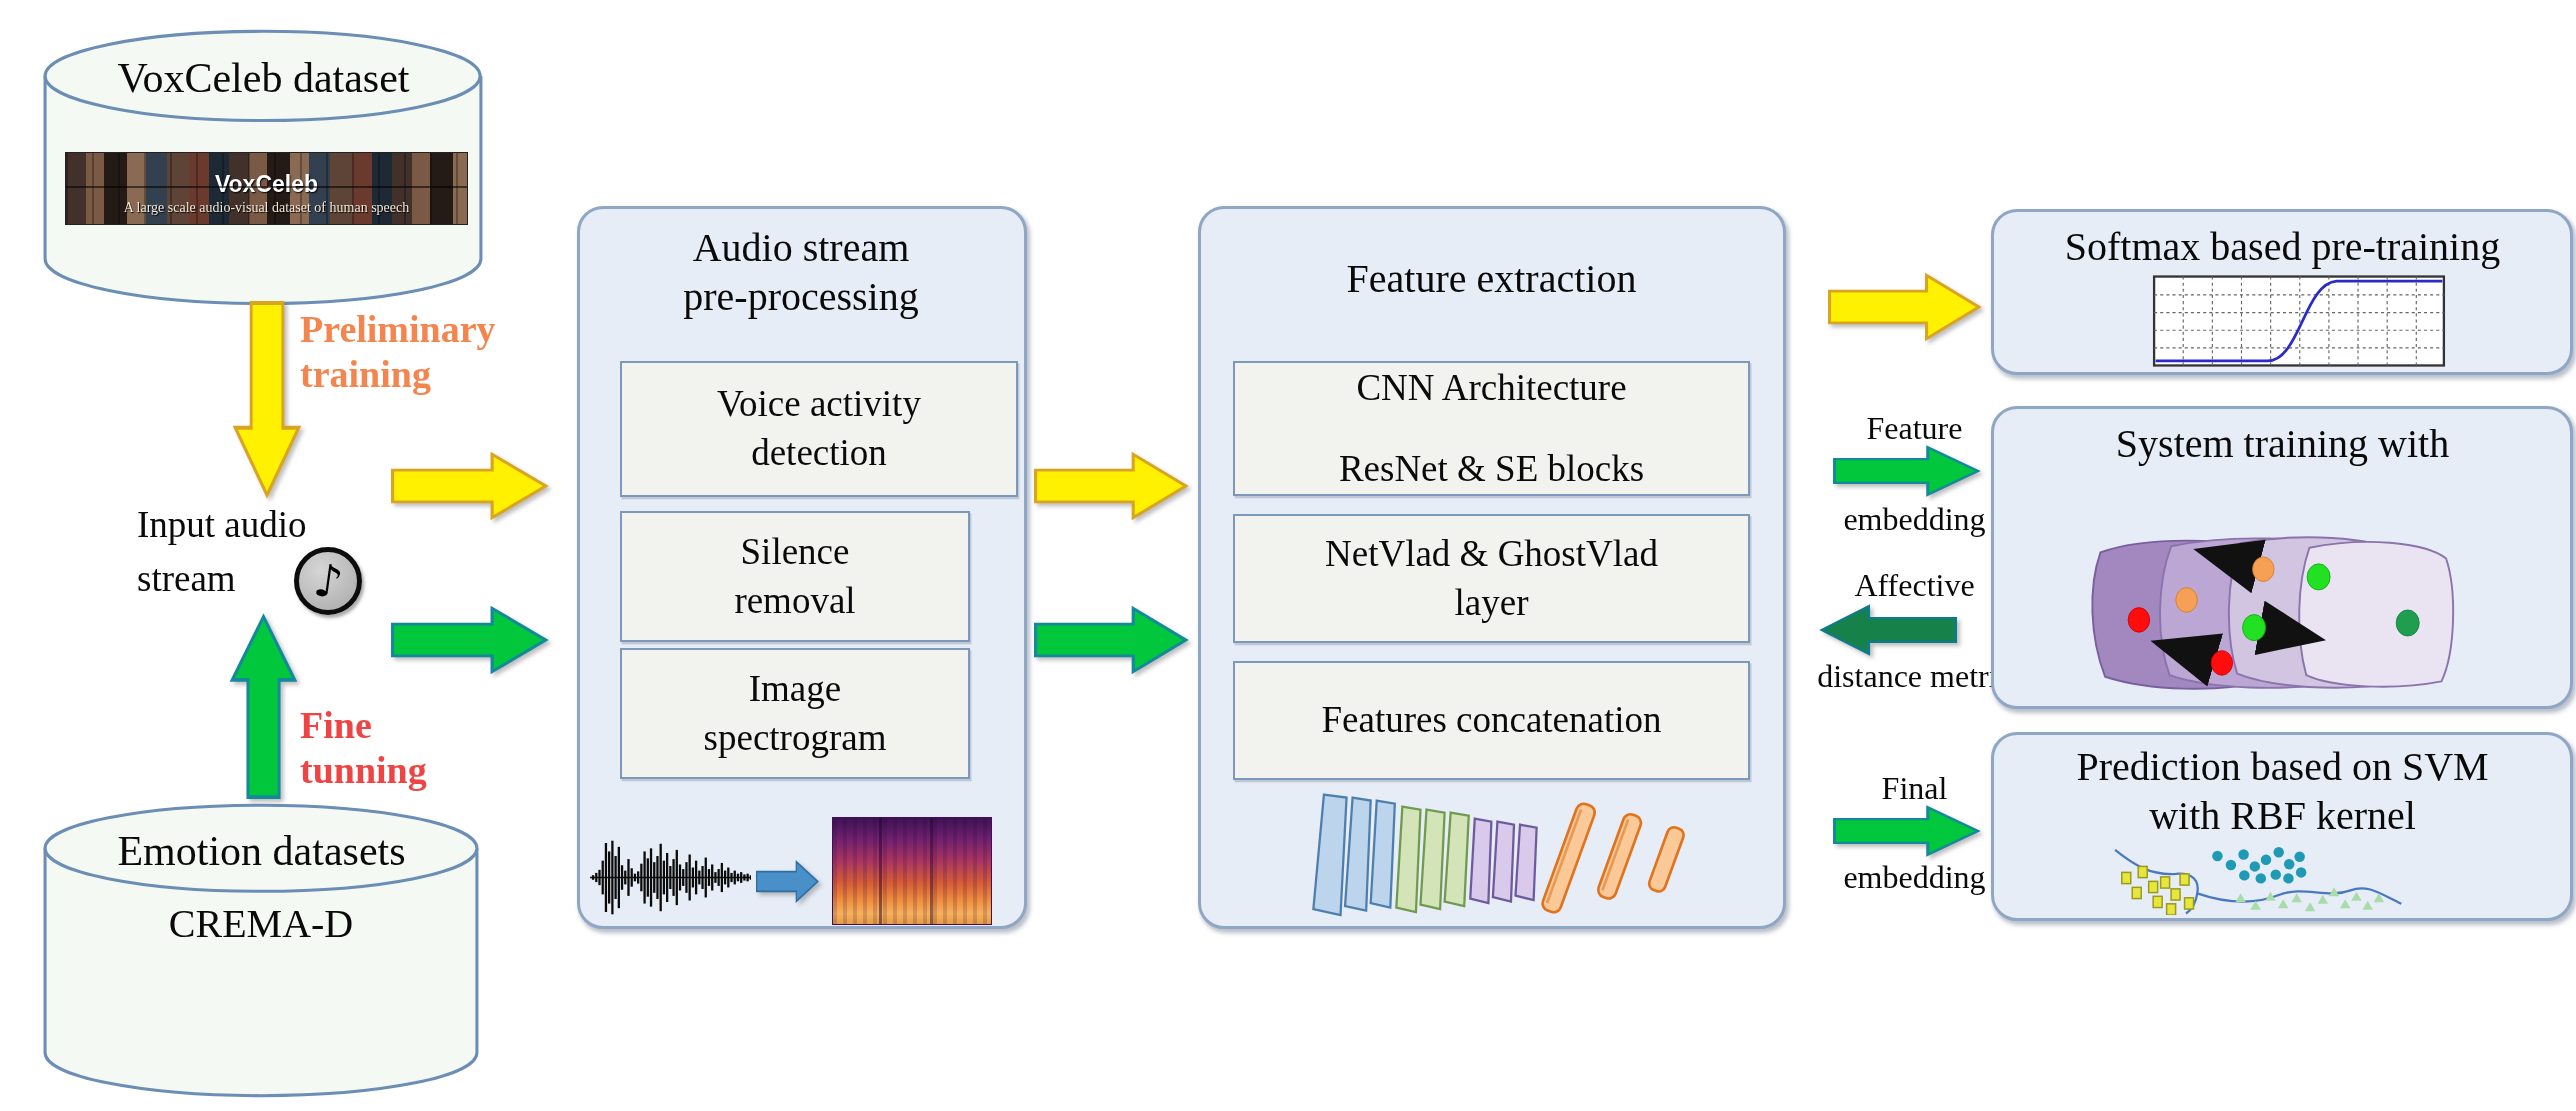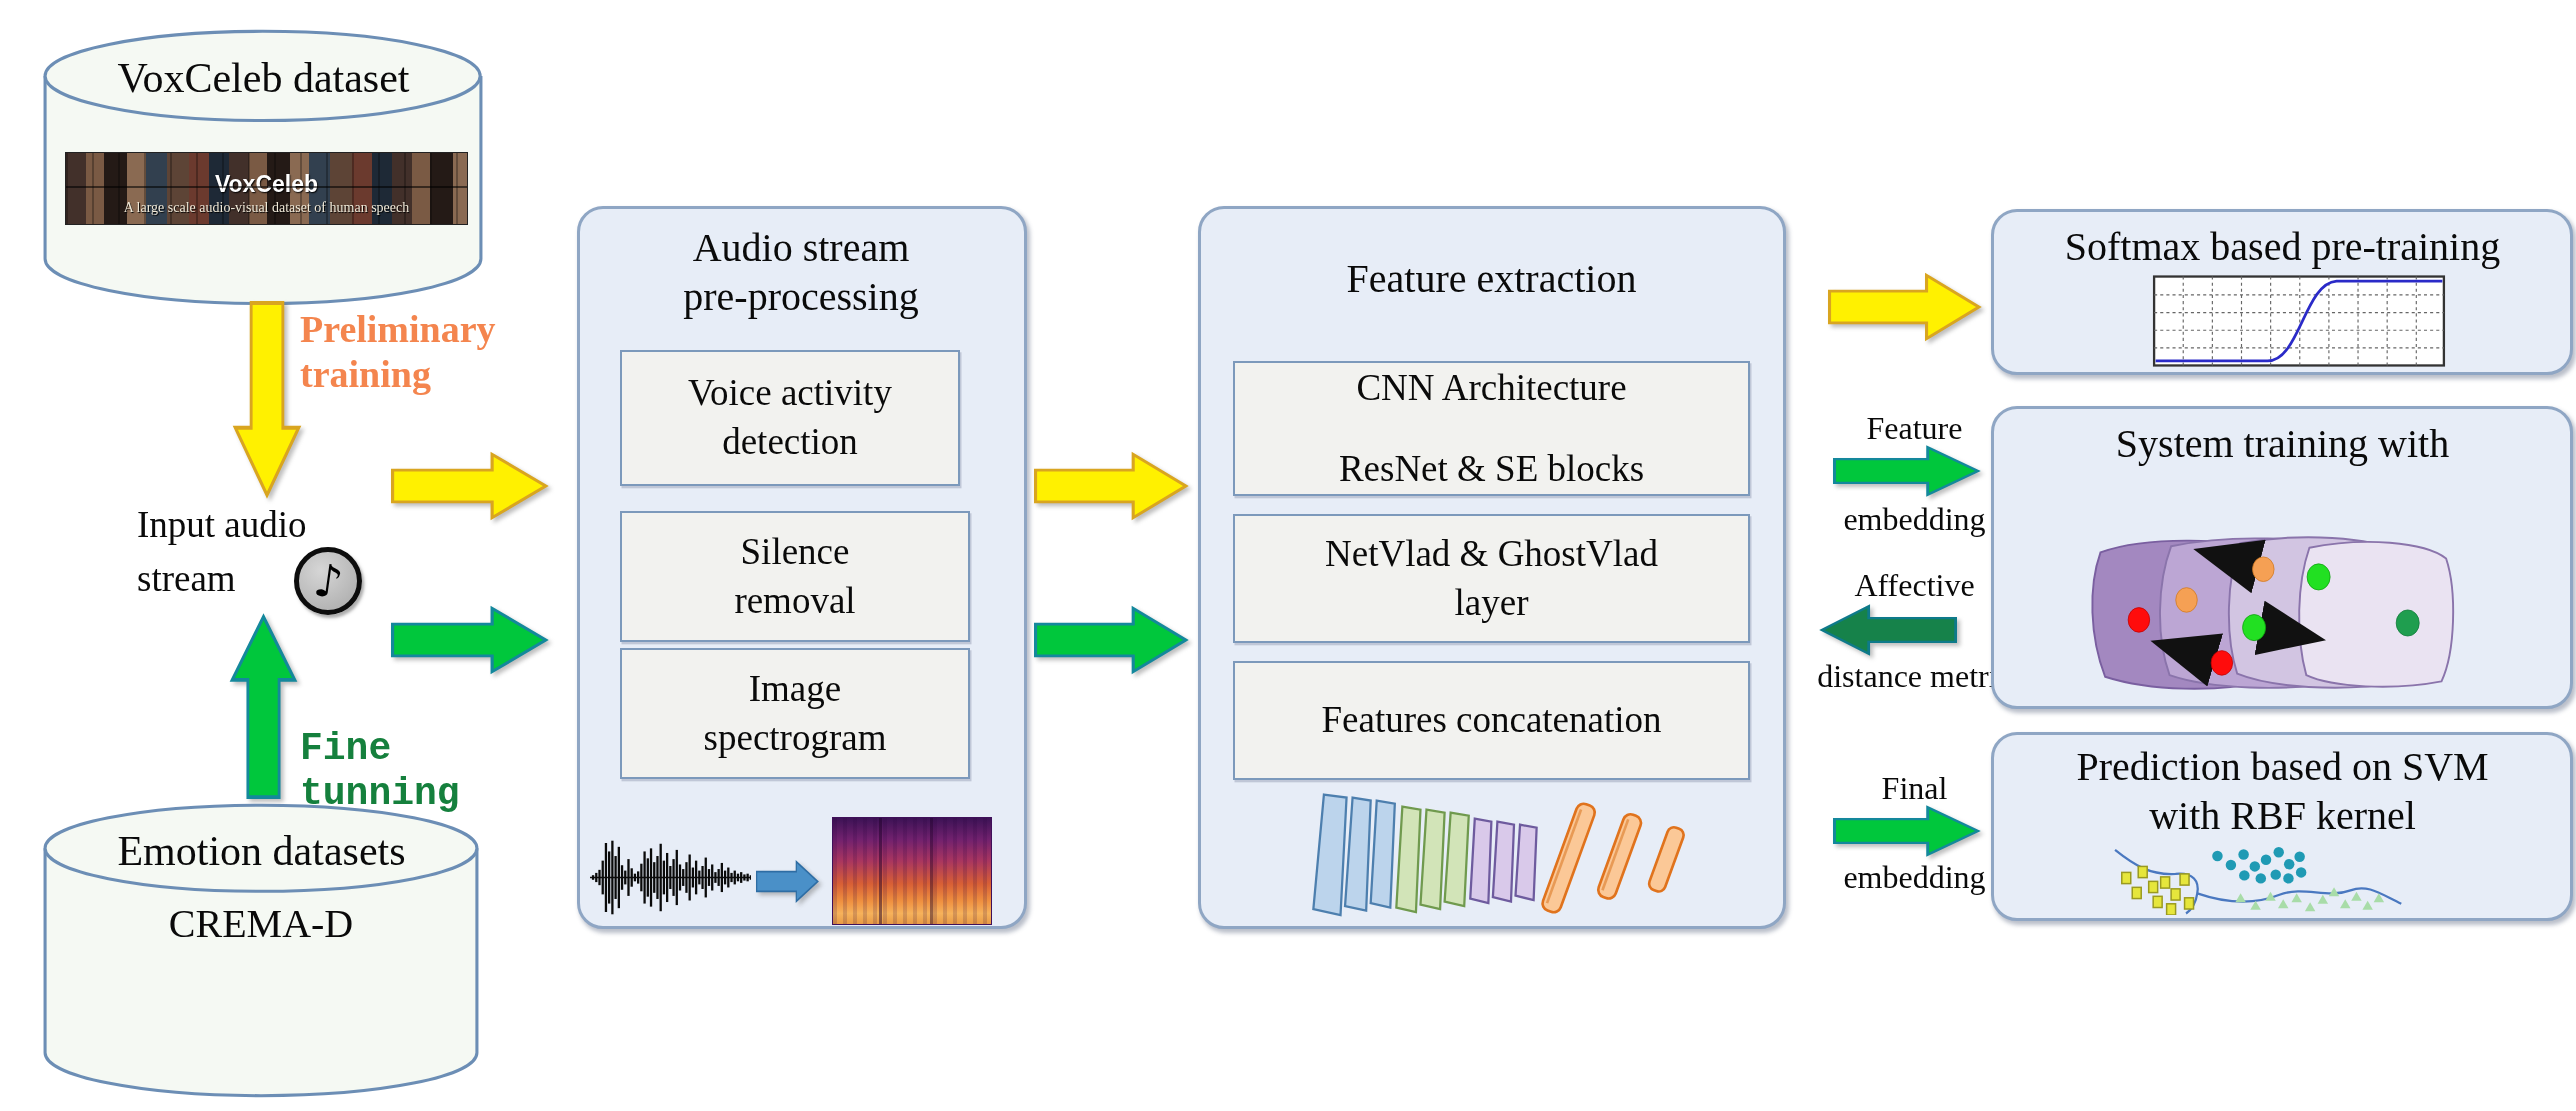--- a/index.html
+++ b/index.html
@@ -65,21 +65,21 @@
     <div>Input audio</div>
     <div>stream</div>
   </div>
   <div class="abs note-circle" style="left:294px;top:547px;width:58px;height:58px;">
       <span>♪</span>
     </div>
 
   <div class="abs arrow" style="left:228px;top:613px;width:71px;height:186px;"><svg width="100%" height="100%" viewBox="0 0 100 200" preserveAspectRatio="none">
         <polygon points="28,198 28,72 6,72 50,4 94,72 72,72 72,198" fill="#00C73C" stroke="#14889C" stroke-width="4"></polygon>
       </svg></div>
-  <div class="abs flow-label" style="left:300px;top:727px;width:231px;color:#15803d;font-family:Liberation Mono, monospace;">
+  <div class="abs flow-label" style="left:300px;top:703px;width:231px;color:#ef4444;">
     <div>Fine</div>
     <div>tunning</div>
   </div>
 
   <svg class="abs" style="left:42px;top:799px" width="438" height="306" viewBox="0 0 570 398">
     <path d="M4,64 L4,330 A281,56 0 0 0 566,330 L566,64" fill="#F5F9F3" stroke="#6C8EB5" stroke-width="4"></path>
     <ellipse cx="285" cy="64" rx="281" ry="56" fill="#F5F9F3" stroke="#6C8EB5" stroke-width="4"></ellipse>
   </svg>
   <div class="abs cyl-label" style="left:58px;top:827px;width:407px;">Emotion datasets</div>
   <div class="abs body-label" style="left:65px;top:898px;width:392px;">
@@ -91,21 +91,21 @@
       </svg></div>
   <div class="abs arrow" style="left:391px;top:604px;width:158px;height:72px;"><svg width="100%" height="100%" viewBox="0 0 200 100" preserveAspectRatio="none">
         <polygon points="2,28 128,28 128,6 196,50 128,94 128,72 2,72" fill="#00C73C" stroke="#14889C" stroke-width="4"></polygon>
       </svg></div>
 
   <div class="abs panel" style="left:577px;top:206px;width:450px;height:723px;"></div>
   <div class="abs title" style="left:584px;top:224px;width:434px;">
     <div>Audio stream</div>
     <div>pre-processing</div>
   </div>
-  <div class="abs inner" style="left:620px;top:350px;width:340px;height:136px;">
+  <div class="abs inner" style="left:620px;top:361px;width:398px;height:136px;">
     <div>Voice activity</div>
     <div>detection</div>
   </div>
   <div class="abs inner" style="left:620px;top:511px;width:350px;height:131px;">
     <div>Silence</div>
     <div>removal</div>
   </div>
   <div class="abs inner" style="left:620px;top:648px;width:350px;height:131px;">
     <div>Image</div>
     <div>spectrogram</div>

